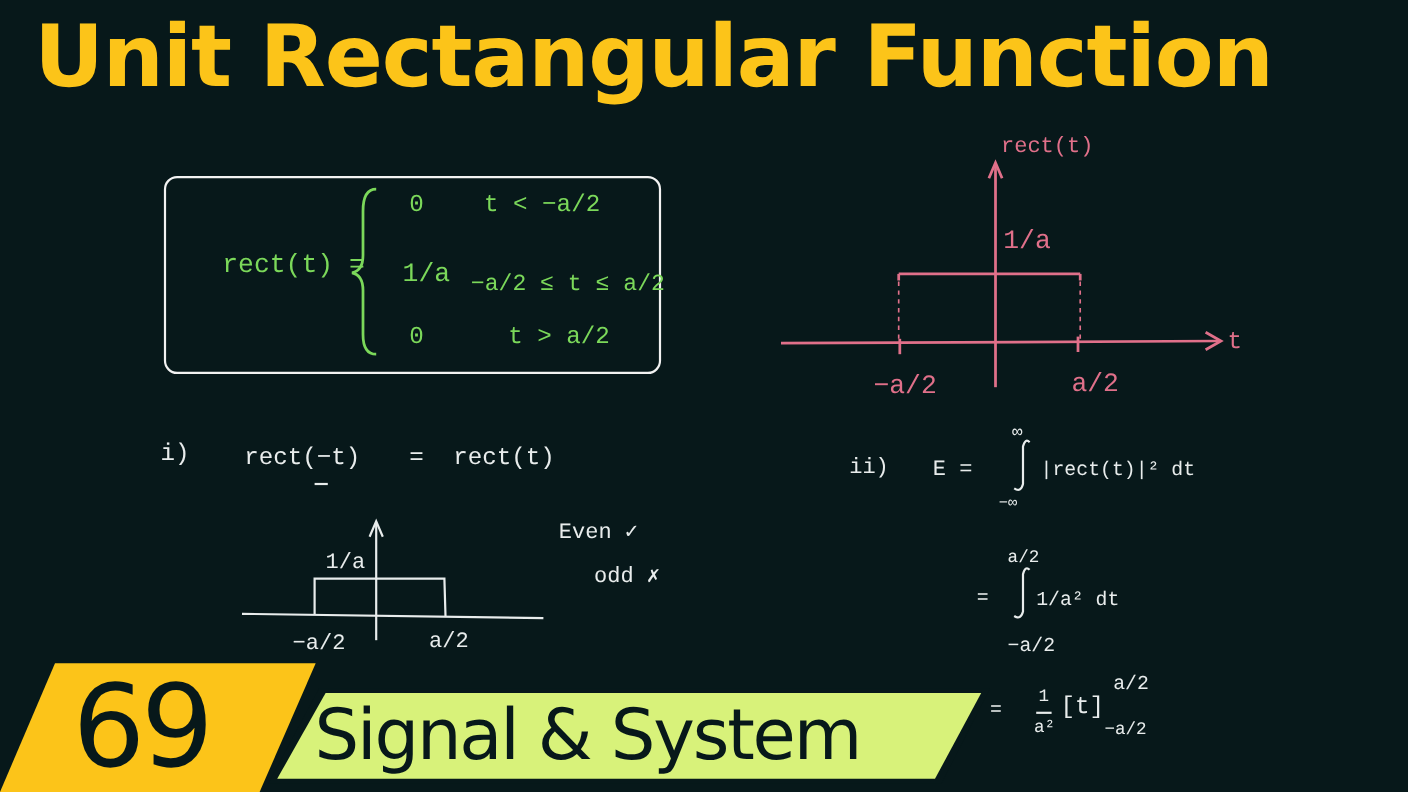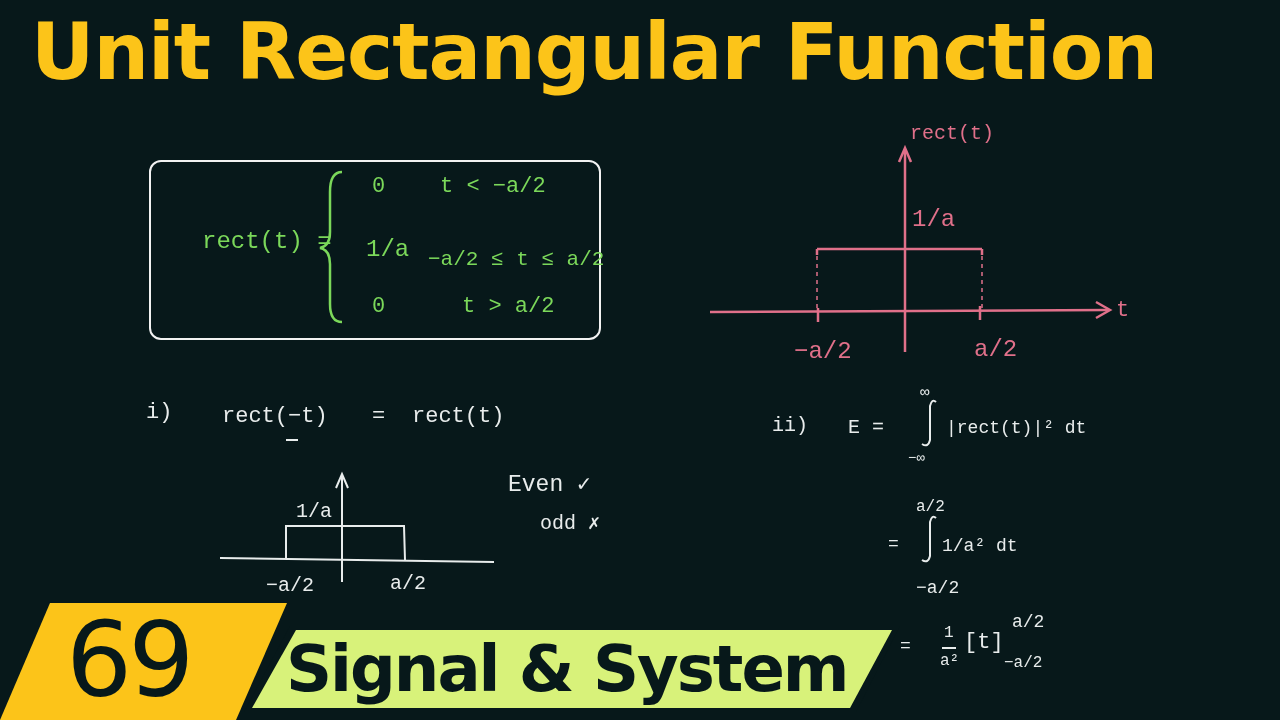--- a/index.html
+++ b/index.html
@@ -34,21 +34,21 @@
     border: 2px solid #f2f2f2; border-radius: 12px;
   }
   svg { position: absolute; left: 0; top: 0; }
   .badge-num-text {
     position: absolute; left: 66px; top: 600px;
     font-size: 104px; font-weight: normal; color: #07181a;
     line-height: 120px; letter-spacing: -4px;
   }
   .badge-series-text {
     position: absolute; left: 286px; top: 626px;
-    font-size: 64px; font-weight: bold; color: #07181a;
+    font-size: 64px; font-weight: normal; color: #07181a;
     line-height: 86px; letter-spacing: -2px;
   }
 </style>
 </head>
 <body>
 
 <div class="title">Unit Rectangular Function</div>
 
 <div class="def-box"></div>
 <div class="hand green" style="left:162px; top:228px; font-size:24px;margin-left:40px;">rect(t) =</div>
@@ -96,21 +96,21 @@
   <line x1="220" y1="558" x2="494" y2="562" stroke="#e8ecec" stroke-width="2"></line>
 
   <line x1="342" y1="582" x2="342" y2="476" stroke="#e8ecec" stroke-width="2"></line>
   <polyline points="336,488 342,474 348,488" fill="none" stroke="#e8ecec" stroke-width="2"></polyline>
 
   <polyline points="286,559 286,526 404,526 405,560" fill="none" stroke="#e8ecec" stroke-width="2"></polyline>
 </svg>
 <div class="hand white" style="left:296px; top:500px; font-size:20px;">1/a</div>
 <div class="hand white" style="left:266px; top:574px; font-size:20px;">−a/2</div>
 <div class="hand white" style="left:390px; top:572px; font-size:20px;">a/2</div>
-<div class="hand white" style="left:508px; top:470px; font-size:23px;text-align:center;">Even ✓</div>
+<div class="hand white" style="left:508px; top:470px; font-size:20px;text-align:center;">Even ✓</div>
 <div class="hand white" style="left:540px; top:510px; font-size:20px;">odd ✗</div>
 
 <div class="hand white" style="left:772px; top:414px; font-size:20px;">ii)</div>
 <div class="hand white" style="left:848px; top:416px; font-size:20px;">E =</div>
 <div class="hand white" style="left:920px; top:384px; font-size:16px;">∞</div>
 <div class="hand white" style="left:908px; top:450px; font-size:14px;">−∞</div>
 <div class="hand white" style="left:946px; top:418px; font-size:18px;">|rect(t)|² dt</div>
 
 <div class="hand white" style="left:916px; top:498px; font-size:16px;">a/2</div>
 <div class="hand white" style="left:888px; top:534px; font-size:18px;">=</div>

